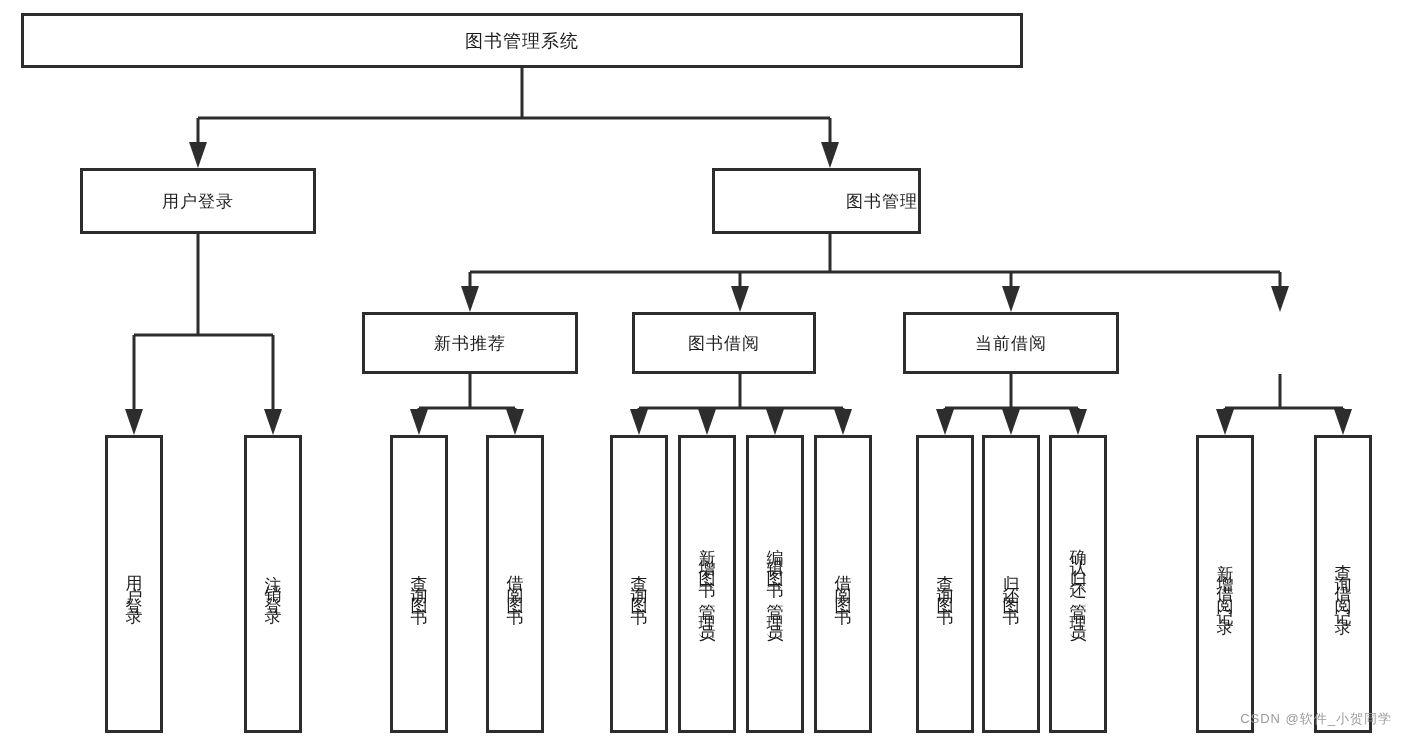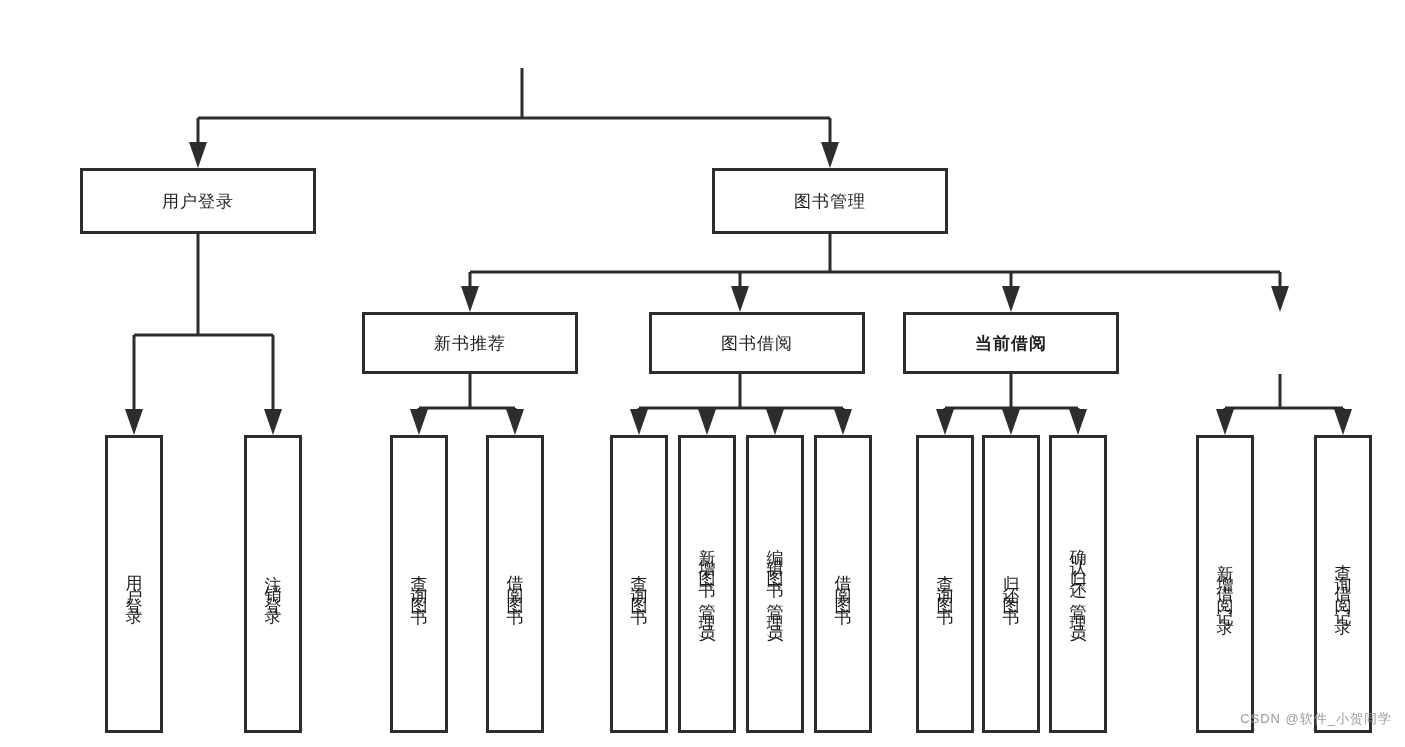--- a/index.html
+++ b/index.html
@@ -90,35 +90,38 @@
       <polygon points="766,409 784,409 775,435"></polygon>
       <polygon points="834,409 852,409 843,435"></polygon>
       <polygon points="936,409 954,409 945,435"></polygon>
       <polygon points="1002,409 1020,409 1011,435"></polygon>
       <polygon points="1069,409 1087,409 1078,435"></polygon>
       <polygon points="1216,409 1234,409 1225,435"></polygon>
       <polygon points="1334,409 1352,409 1343,435"></polygon>
     </g>
   </svg>
 
+  <div class="node root h" style="left:21px; top:13px; width:1002px; height:55px;">
+    <span class="label">图书管理系统</span>
+  </div>
 
   <div class="node h" style="left:80px; top:168px; width:236px; height:66px;">
     <span class="label">用户登录</span>
   </div>
-  <div class="node h" style="left:712px; top:168px; width:236px; height:66px;">
+  <div class="node h" style="left:712px; top:168px; width:209px; height:66px;justify-content:flex-end;">
     <span class="label">图书管理</span>
   </div>
 
   <div class="node h" style="left:362px; top:312px; width:216px; height:62px;font-family:Liberation Serif, serif;">
     <span class="label">新书推荐</span>
   </div>
-  <div class="node h" style="left:632px; top:312px; width:216px; height:62px;margin-left:17px;">
+  <div class="node h" style="left:632px; top:312px; width:184px; height:62px;">
     <span class="label">图书借阅</span>
   </div>
-  <div class="node h" style="left:903px; top:312px; width:216px; height:62px;font-weight:bold;">
+  <div class="node h" style="left:903px; top:312px; width:216px; height:62px;">
     <span class="label">当前借阅</span>
   </div>
 
   <div class="node leaf" style="left:105px; top:435px; width:58px; height:298px;">
     <span class="label">用户登录</span>
   </div>
   <div class="node leaf" style="left:244px; top:435px; width:58px; height:298px;">
     <span class="label">注销登录</span>
   </div>
 

